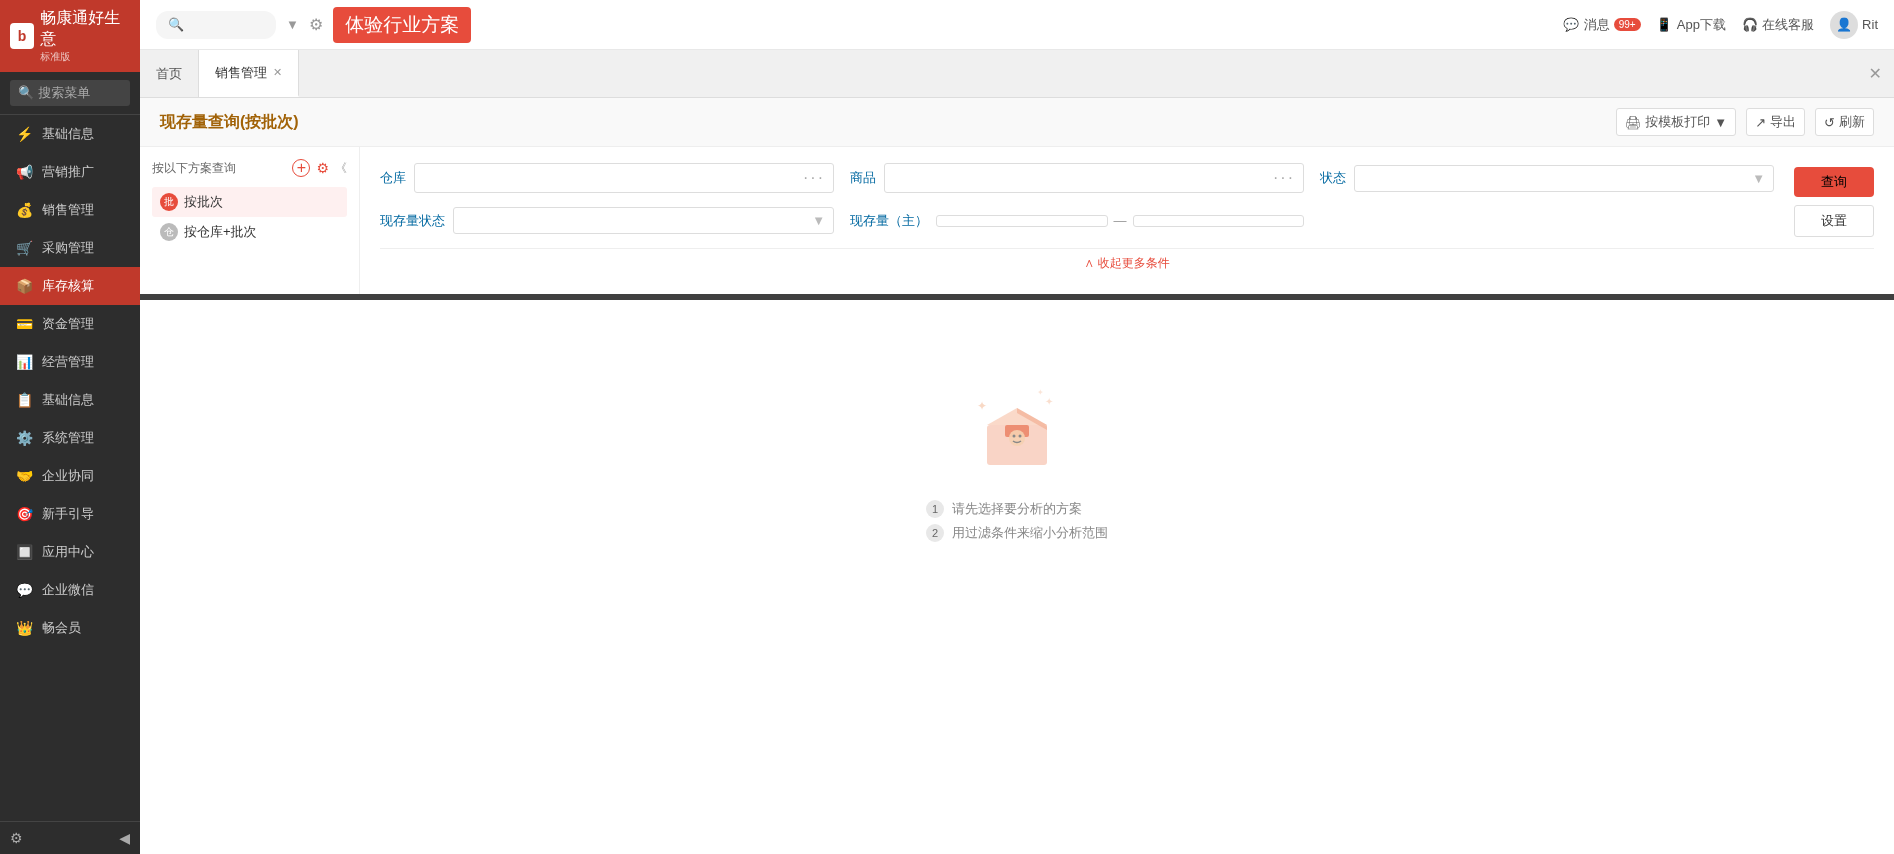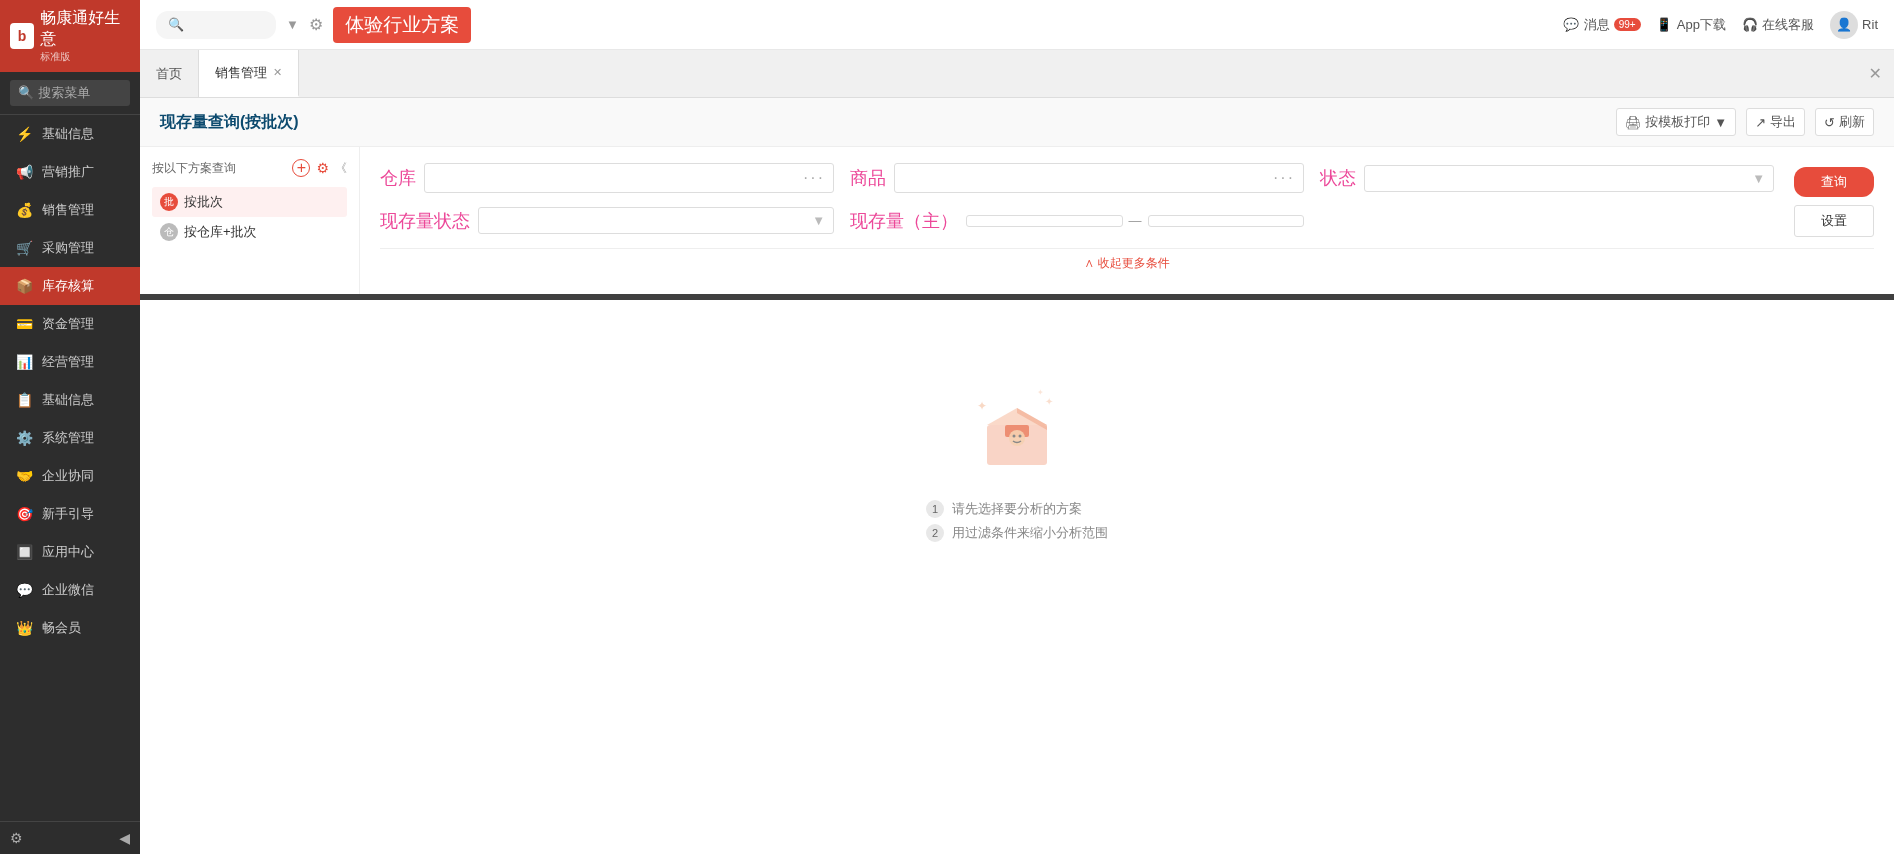--- a/index.html
+++ b/index.html
@@ -138,21 +138,21 @@
       background: white;
     }
 
     
     .page-header {
       background: #f9f9f9;
       border-bottom: 1px solid #eee;
       padding: 10px 20px;
       display: flex; align-items: center; justify-content: space-between;
     }
-    .page-title { font-size: 16px; font-weight: bold; color: #0c4a6e; }
+    .page-title { font-size: 16px; font-weight: bold; color: #a16207; }
     .page-header-actions { display: flex; align-items: center; gap: 10px; }
     .header-action-btn {
       display: flex; align-items: center; gap: 4px;
       color: #555; cursor: pointer; font-size: 13px;
       padding: 4px 8px; border: 1px solid #ddd; border-radius: 3px;
       background: white;
     }
 
     
     .filter-panel {
@@ -188,21 +188,21 @@
       padding: 16px 20px;
     }
     .filter-row {
       display: flex; align-items: center; gap: 16px;
       margin-bottom: 14px;
     }
     .filter-group {
       flex: 1;
       display: flex; align-items: center; gap: 8px;
     }
-    .filter-label { color: #ec4899; font-size: 18px; white-space: nowrap; }
+    .filter-label { color: #0369a1; font-size: 13px; white-space: nowrap; }
     .filter-input-box {
       flex: 1;
       border: 1px solid #ddd;
       border-radius: 3px;
       padding: 5px 8px;
       font-size: 13px;
       display: flex; align-items: center; justify-content: space-between;
       background: white;
     }
     .filter-dots { color: #aaa; cursor: pointer; font-size: 16px; letter-spacing: 2px; }
@@ -221,22 +221,22 @@
     .filter-range-input {
       flex: 1;
       border: 1px solid #ddd;
       border-radius: 3px;
       padding: 5px 8px;
       font-size: 13px;
       background: white;
     }
     .filter-range-sep { color: #999; }
     .btn-query {
-      background: #e74c3c; color: #ffffff; border: none;
-      border-radius: 12px; padding: 6px 20px; cursor: pointer; font-size: 13px;
+      background: #e74c3c; color: #000000; border: none;
+      border-radius: 4px; padding: 6px 20px; cursor: pointer; font-size: 13px;
     }
     .btn-set {
       background: white; color: #333; border: 1px solid #ddd;
       border-radius: 3px; padding: 6px 20px; cursor: pointer; font-size: 13px;
     }
     .collapse-more {
       text-align: center;
       padding: 6px;
       color: #e74c3c;
       cursor: pointer;

